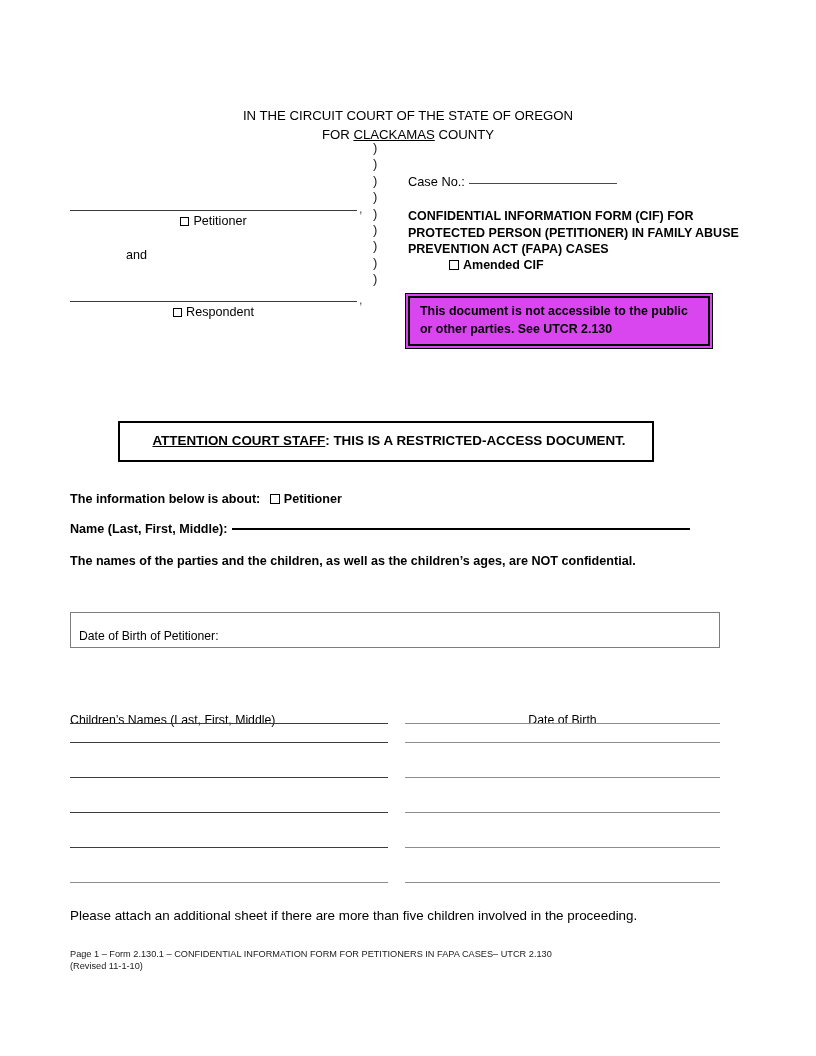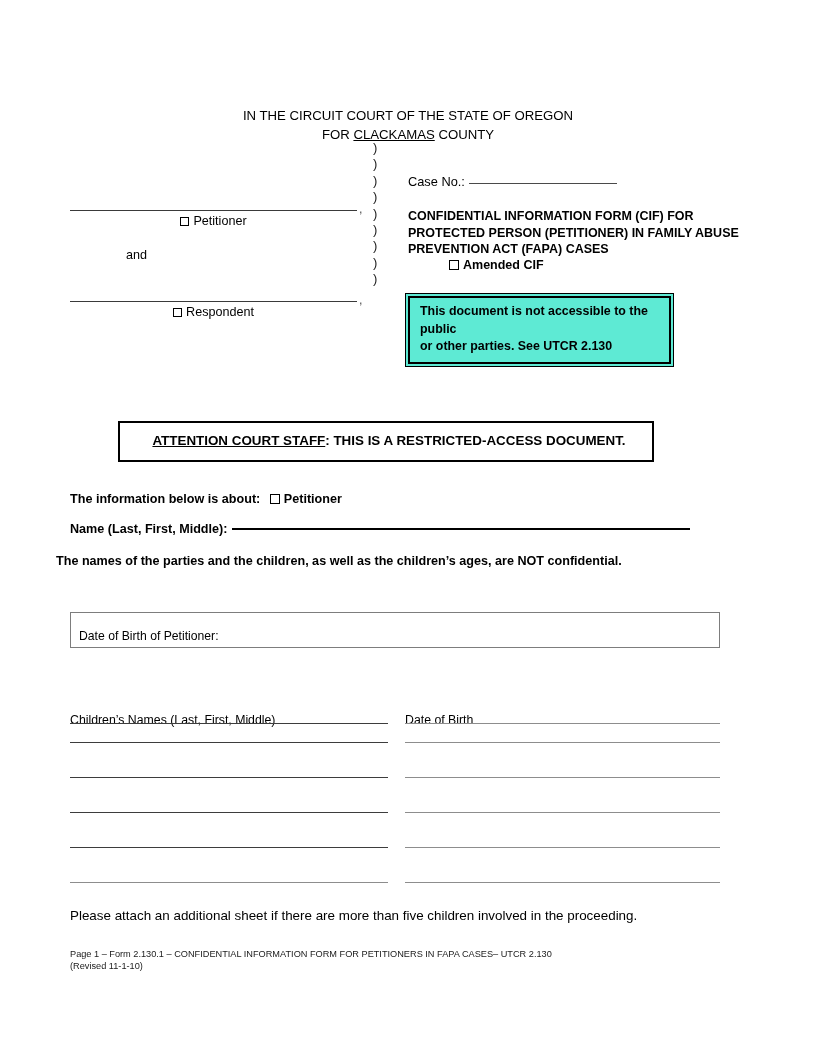--- a/index.html
+++ b/index.html
@@ -142,24 +142,24 @@
     font-weight: bold;
     white-space: nowrap;
     margin-left: 41px;
   }
 
   
   .notice-box {
     position: absolute;
     left: 405px;
     top: 293px;
-    width: 269px;
+    width: 308px;
     border: 1px solid #000;
     padding: 2px;
-    background: #5eead4;
+    background: #d946ef;
     box-sizing: border-box;
   }
   .notice-inner {
     border: 2.6px solid #000;
     padding: 5px 8px 6px 10px;
     font-size: 12.4px;
     font-weight: bold;
     line-height: 17.5px;
   }
 
@@ -200,21 +200,21 @@
   }
   .name-rule {
     display: inline-block;
     width: 458px;
     border-bottom: 2px solid #000;
     margin-left: 5px;
     vertical-align: 3px;
   }
   .not-confidential {
     position: absolute;
-    left: 56px;
+    left: 70px;
     top: 554px;
     font-size: 12.6px;
     font-weight: bold;
     white-space: nowrap;
   }
 
   
   .dob-box {
     position: absolute;
     left: 70px;
@@ -244,21 +244,21 @@
     position: absolute;
     top: 0;
   }
   .ct-left  { left: 0;   width: 318px; }
   .ct-right { left: 335px; width: 315px; }
   .ct-head-text {
     font-size: 12.3px;
     line-height: 16px;
     white-space: nowrap;
   }
-  .ct-head-center { }
+  .ct-head-center { text-align: center; }
   .ct-rule {
     position: absolute;
     left: 0;
     right: 0;
     bottom: 4px;
     border-bottom: 1.2px solid #3d3d3d;
   }
   .ct-rule-light { border-bottom: 1.2px solid #8d8d8d; }
 
   

